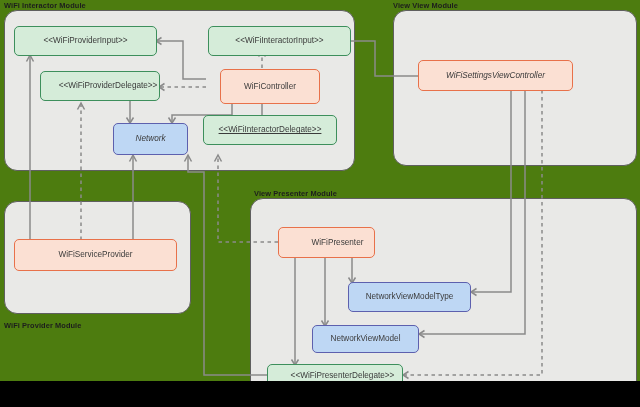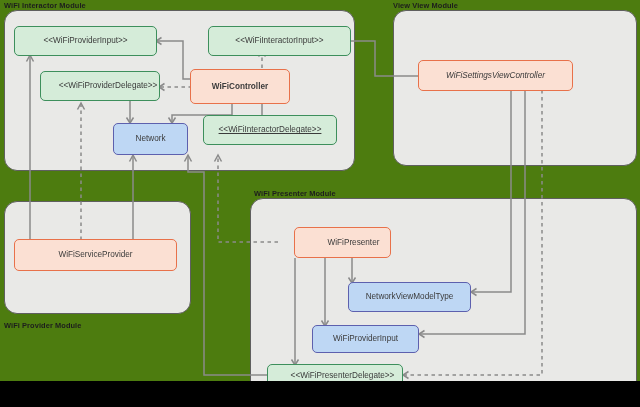--- a/index.html
+++ b/index.html
@@ -25,21 +25,21 @@
 
   <div class="module-label" style="left:4px;top:1px;">WiFi Interactor Module</div>
   <div class="module" style="left:4px;top:10px;width:351px;height:161px;"></div>
 
   <div class="module-label" style="left:393px;top:1px;">View View Module</div>
   <div class="module" style="left:393px;top:10px;width:244px;height:156px;"></div>
 
   <div class="module" style="left:4px;top:201px;width:187px;height:113px;"></div>
   <div class="module-label" style="left:4px;top:321px;text-align:center;">WiFi Provider Module</div>
 
-  <div class="module-label" style="left:254px;top:189px;">WiFi Presenter Module</div>
+  <div class="module-label" style="left:254px;top:189px;">View Presenter Module</div>
   <div class="module" style="left:250px;top:198px;width:387px;height:204px;"></div>
 
   <svg class="links">
 
     <path class="ln-d" d="M262,68 L262,52"></path>
     <path class="ah" d="M258.5,56.5 L262,51 L265.5,56.5"></path>
 
     <path class="ln-d" d="M206,87 L160,87"></path>
     <path class="ah" d="M164.5,83.5 L159,87 L164.5,90.5"></path>
 
@@ -91,31 +91,31 @@
     <path class="ln" d="M267,375 L204,375 L204,172 L188,172 L188,156"></path>
     <path class="ah" d="M184.5,161.5 L188,155 L191.5,161.5"></path>
   </svg>
 
   <div class="node n-green" style="left:14px;top:26px;width:143px;height:30px;text-align:right;">&lt;&lt;WiFiProviderInput&gt;&gt;</div>
 
   <div class="node n-green" style="left:208px;top:26px;width:143px;height:30px;">&lt;&lt;WiFiInteractorInput&gt;&gt;</div>
 
   <div class="node n-green" style="left:40px;top:71px;width:120px;height:30px;padding-left:20px;">&lt;&lt;WiFiProviderDelegate&gt;&gt;</div>
 
-  <div class="node n-orange" style="left:190px;top:69px;width:100px;height:35px;font-weight:bold;">WiFiController</div>
+  <div class="node n-orange" style="left:220px;top:69px;width:100px;height:35px;">WiFiController</div>
 
-  <div class="node n-blue" style="left:113px;top:123px;width:75px;height:32px;">Network</div>
+  <div class="node n-blue" style="left:113px;top:123px;width:75px;height:32px;font-style:italic;">Network</div>
 
   <div class="node n-green" style="left:203px;top:115px;width:134px;height:30px;text-decoration:underline;">&lt;&lt;WiFiInteractorDelegate&gt;&gt;</div>
 
   <div class="node n-orange" style="left:418px;top:60px;width:155px;height:31px;font-style:italic;">WiFiSettingsViewController</div>
 
   <div class="node n-orange" style="left:14px;top:239px;width:163px;height:32px;">WiFiServiceProvider</div>
 
-  <div class="node n-orange" style="left:294px;top:227px;width:97px;height:31px;padding-left:26px;">WiFiPresenter</div>
+  <div class="node n-orange" style="left:278px;top:227px;width:97px;height:31px;padding-left:26px;">WiFiPresenter</div>
 
   <div class="node n-blue" style="left:348px;top:282px;width:123px;height:30px;">NetworkViewModelType</div>
 
-  <div class="node n-blue" style="left:312px;top:325px;width:107px;height:28px;">WiFiProviderInput</div>
+  <div class="node n-blue" style="left:312px;top:325px;width:107px;height:28px;">NetworkViewModel</div>
 
   <div class="node n-green" style="left:267px;top:364px;width:136px;height:24px;padding-left:19px;">&lt;&lt;WiFiPresenterDelegate&gt;&gt;</div>
 
 </div>
 
 </body></html>

